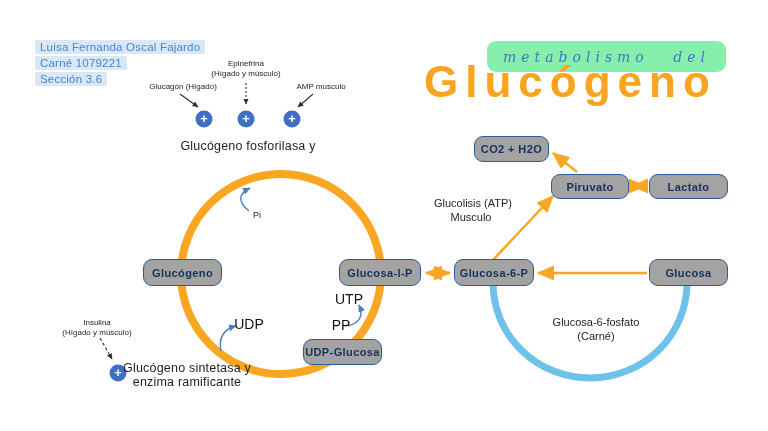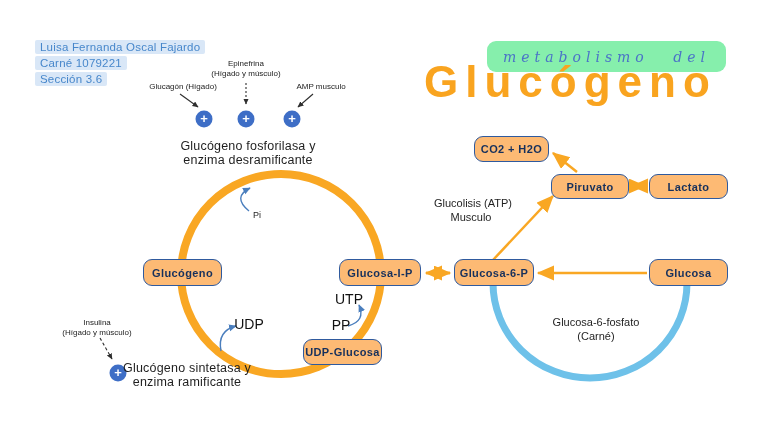--- a/index.html
+++ b/index.html
@@ -4,21 +4,21 @@
 <style>
   html,body{margin:0;padding:0;}
   body{font-family:"Liberation Sans",sans-serif;background:#ffffff;}
   .canvas{position:relative;width:768px;height:431px;background:#ffffff;overflow:hidden;}
   .layer{position:absolute;left:0;top:0;}
   .lbl{position:absolute;transform:translate(-50%,-50%);white-space:nowrap;color:#1f1f1f;}
   .small{font-size:8px;color:#1c1c1c;}
   .enz{font-size:12.5px;color:#1f1f1f;letter-spacing:.2px;}
   .mid{font-size:11px;color:#1f1f1f;}
   .tiny{font-size:14px;color:#111;}
-  .node{position:absolute;background:#fdba74;border:1.6px solid #2F5A9E;border-radius:9px;
+  .node{position:absolute;background:#a3a3a3;border:1.6px solid #2F5A9E;border-radius:9px;
         color:#16305C;font-weight:bold;font-size:11px;display:flex;align-items:center;
         justify-content:center;letter-spacing:.4px;box-sizing:border-box;}
   .plus{position:absolute;width:17px;height:17px;border-radius:50%;background:#3E6EC6;
         color:#fff;font-weight:bold;font-size:13px;line-height:16px;text-align:center;
         transform:translate(-50%,-50%);}
   .author-line{display:table;background:#D9E7F7;color:#4787CB;font-size:11.5px;
         padding:1px 5px;margin-bottom:2px;border-radius:2px;letter-spacing:.2px;}
   .title-pill{position:absolute;left:487px;top:41px;width:239px;height:31px;background:#86efac;
         border-radius:9px;display:flex;align-items:center;justify-content:space-between;
         padding:0 16px;box-sizing:border-box;}
@@ -87,21 +87,20 @@
   <div class="lbl small" style="left:183px;top:86px;">Glucagón (Hígado)</div>
   <div class="lbl small" style="left:246px;top:63px;">Epinefrina</div>
   <div class="lbl small" style="left:246px;top:73px;">(Hígado y músculo)</div>
   <div class="lbl small" style="left:321px;top:86px;">AMP musculo</div>
 
   <div class="plus" style="left:204px;top:119px;">+</div>
   <div class="plus" style="left:246px;top:119px;">+</div>
   <div class="plus" style="left:292px;top:119px;">+</div>
 
   <div class="lbl enz" style="left:248px;top:146px;">Glucógeno fosforilasa y</div>
-  <div class="lbl enz" style="left:248px;top:160px;">enzima desramificante</div>
 
   <div class="lbl small" style="left:97px;top:322px;">Insulina</div>
   <div class="lbl small" style="left:97px;top:332px;">(Hígado y músculo)</div>
   <div class="plus" style="left:118px;top:373px;">+</div>
   <div class="lbl enz" style="left:187px;top:368px;">Glucógeno sintetasa y</div>
   <div class="lbl enz" style="left:187px;top:382px;">enzima ramificante</div>
 
   <div class="node" style="left:143px;top:259px;width:79px;height:27px;">Glucógeno</div>
   <div class="node" style="left:339px;top:259px;width:82px;height:27px;">Glucosa-I-P</div>
   <div class="node" style="left:454px;top:259px;width:80px;height:27px;">Glucosa-6-P</div>

